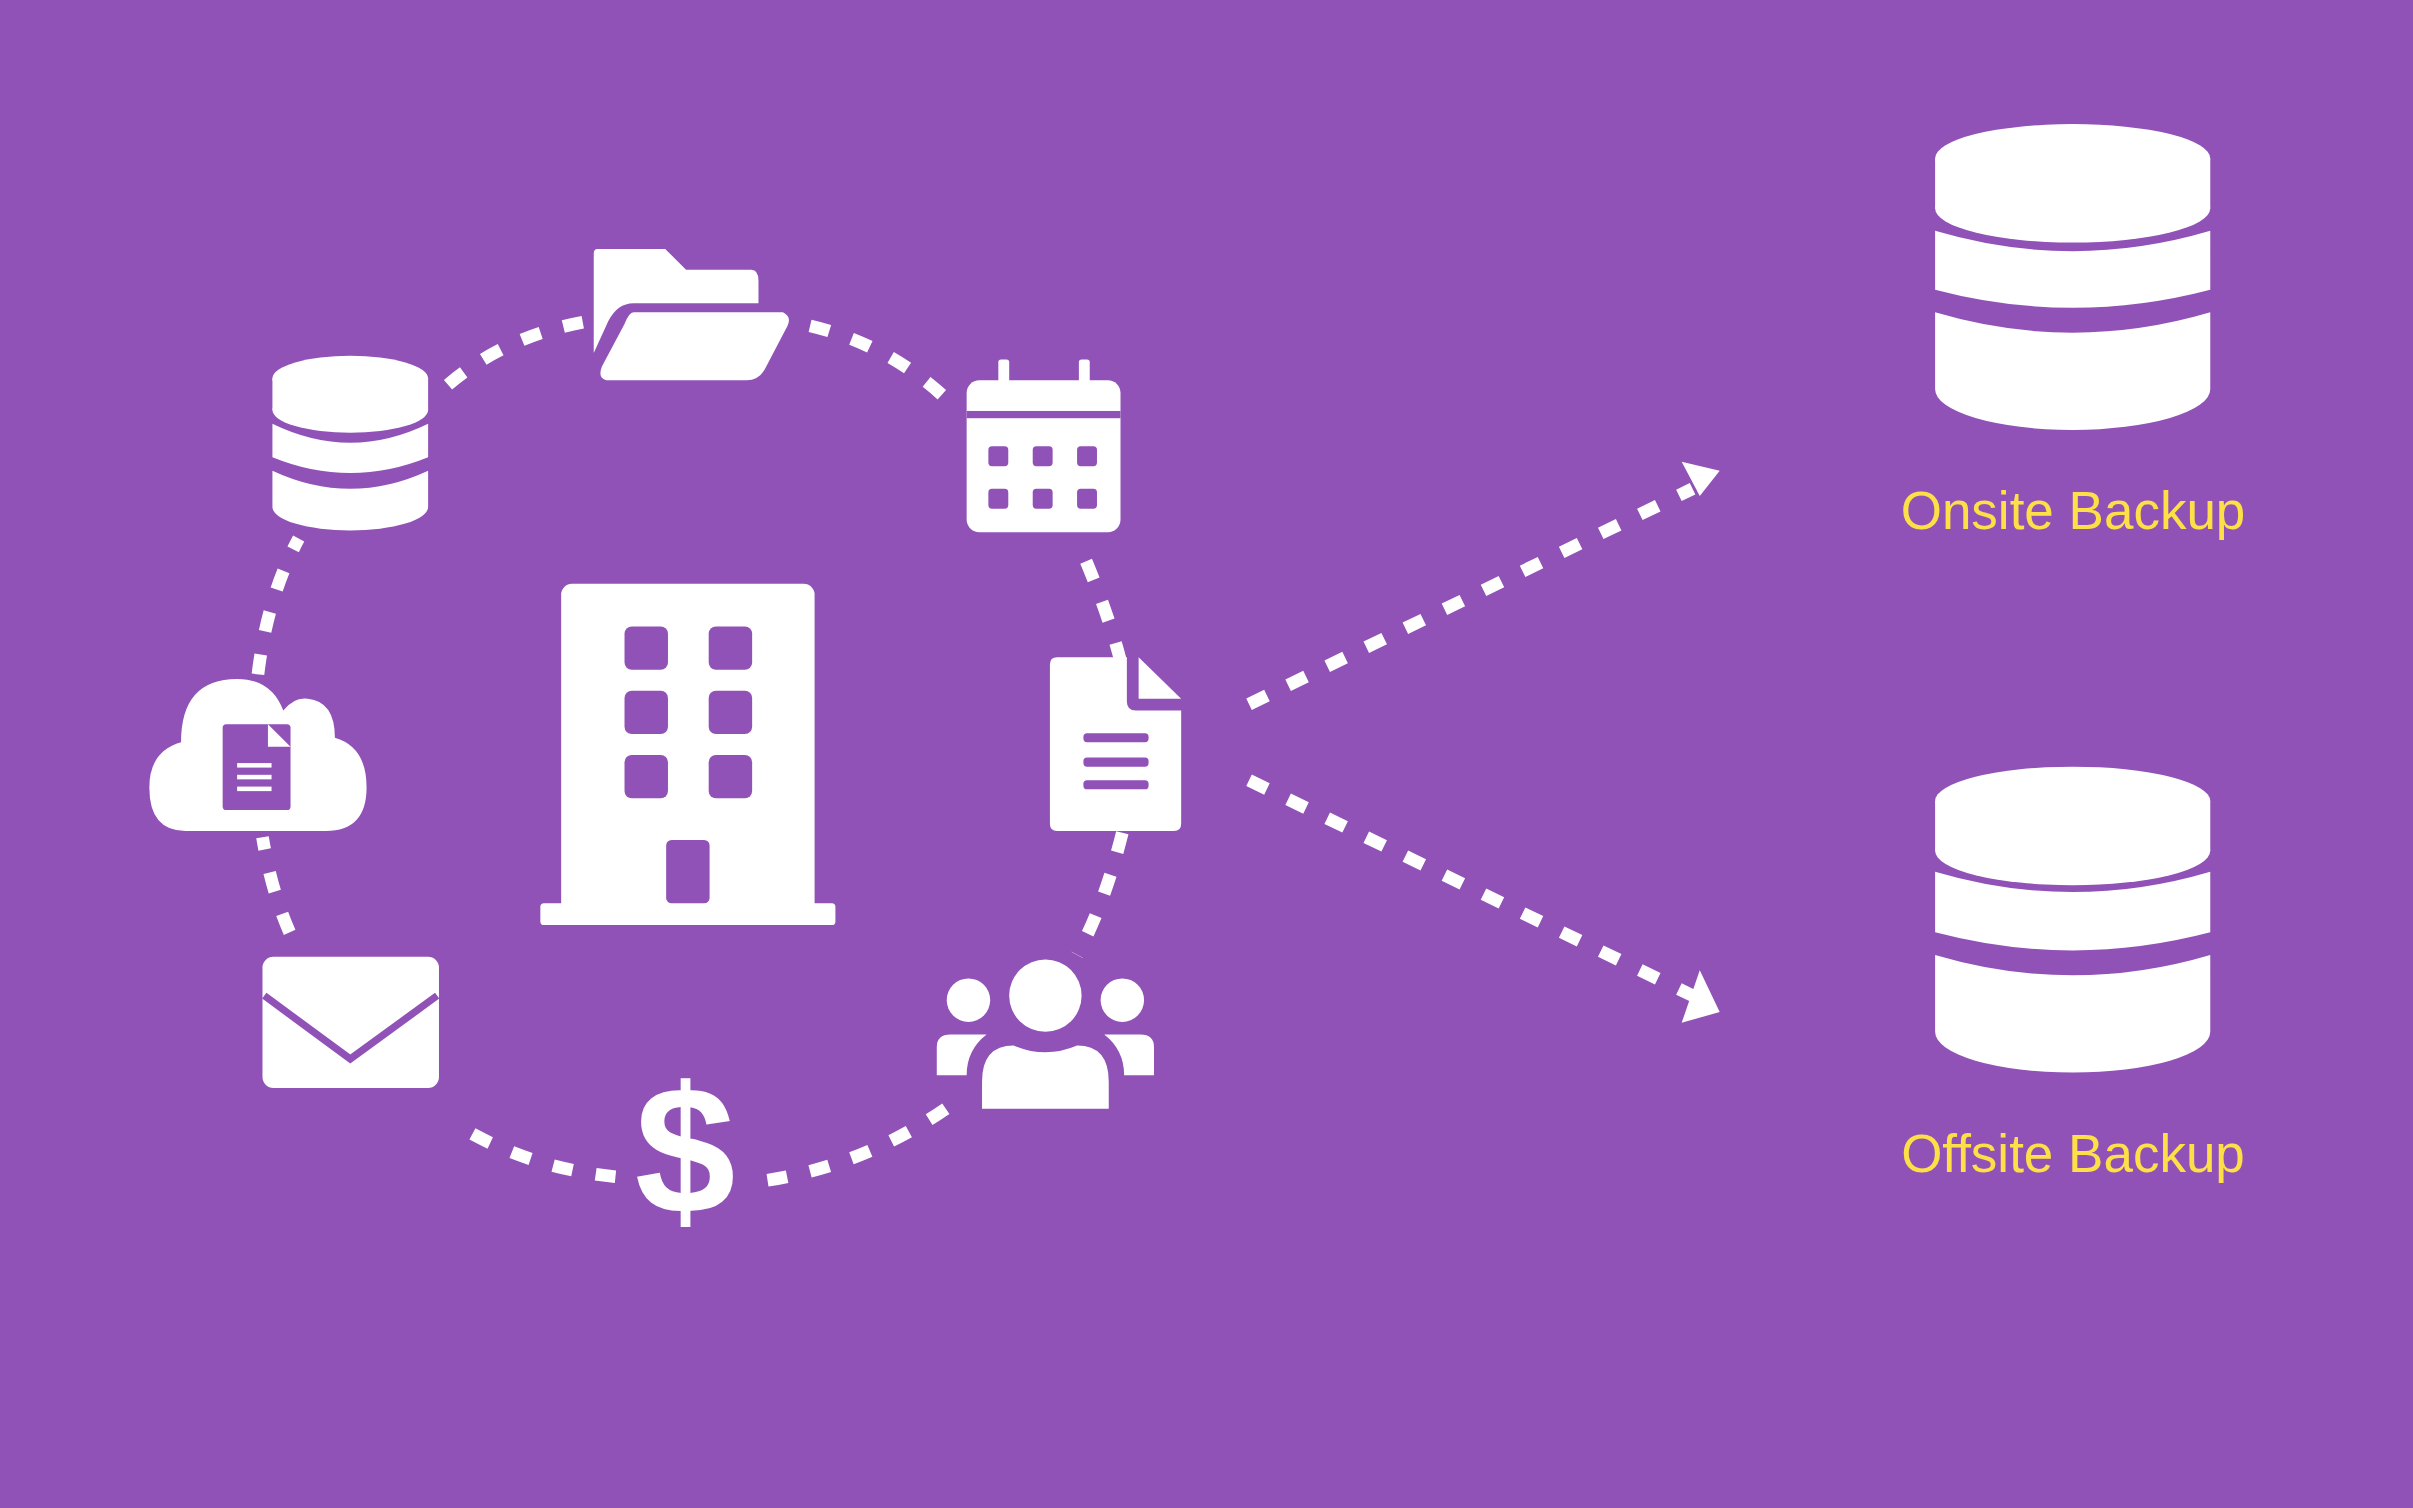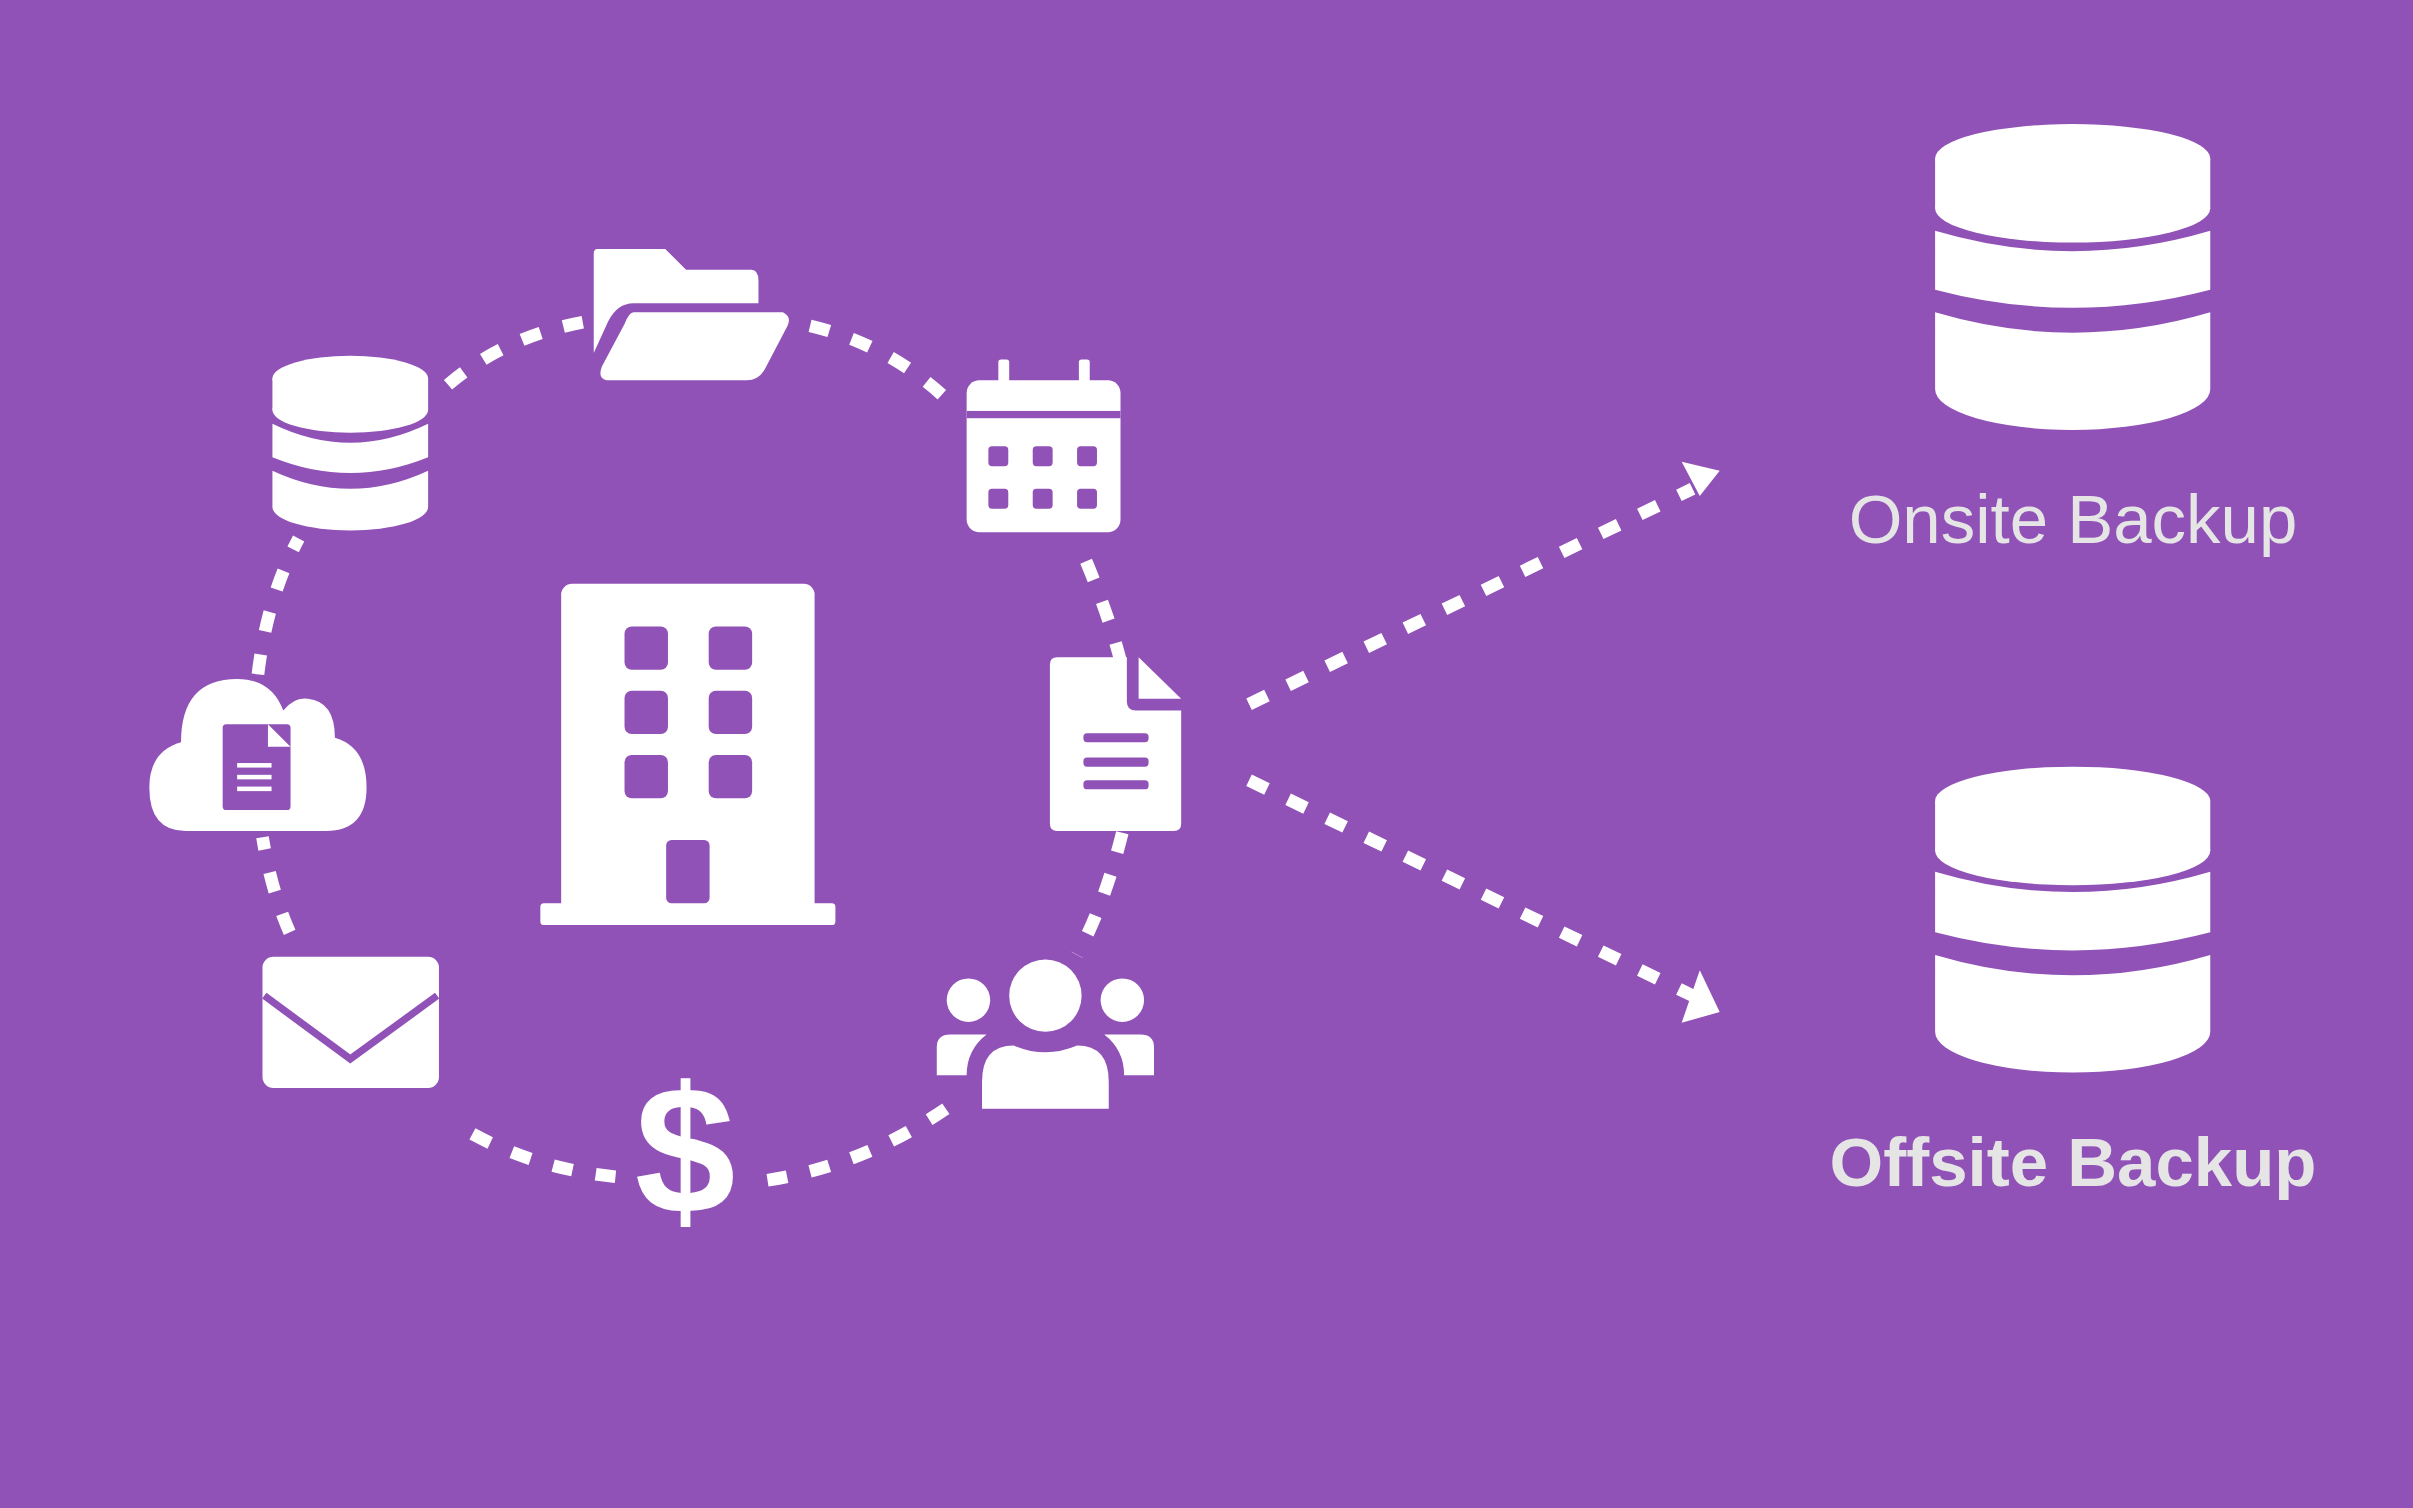--- a/index.html
+++ b/index.html
@@ -1,18 +1,18 @@
 <!DOCTYPE html>
 <html style="font-size:14.5px"><head>
 <meta charset="utf-8">
 <style>
   html,body{margin:0;padding:0;}
   body{width:2413px;height:1508px;background:#9152B7;overflow:hidden;position:relative;font-family:"Liberation Sans",sans-serif;}
   svg{position:absolute;left:0;top:0;}
-  .label{position:absolute;color:#e5e5e5;font-size:69px;font-family:"Liberation Sans",sans-serif;white-space:nowrap;text-align:center;width:634px;}
+  .label{position:absolute;color:#fde047;font-size:53px;font-family:"Liberation Sans",sans-serif;white-space:nowrap;text-align:center;width:634px;}
 </style>
 </head>
 <body>
 
 <svg width="2413" height="1508" viewBox="0 0 2666 1666">
   <g fill="none" stroke="#fff" stroke-width="14" stroke-dasharray="22 26">
 
     <path d="M495,425 Q560,370 650,355"></path>
     <path d="M895,360 Q980,380 1045,440"></path>
     <path d="M1200,620 Q1225,680 1238,730"></path>
@@ -122,14 +122,14 @@
   <g fill="#fff">
     <ellipse cx="2290" cy="885" rx="152" ry="38"></ellipse>
     <rect x="2138" y="885" width="304" height="55"></rect>
     <ellipse cx="2290" cy="940" rx="152" ry="38"></ellipse>
     <path d="M2138,963 Q2290,1008 2442,963 L2442,1030 Q2290,1070 2138,1030 Z"></path>
     <path d="M2138,1055 Q2290,1100 2442,1055 L2442,1140 A152,45 0 0 1 2138,1140 Z"></path>
   </g>
 </svg>
 
 <div class="label" style="left:1756px;top:480px;">Onsite Backup</div>
-<div class="label" style="left:1756px;top:1123px;font-weight:bold;">Offsite Backup</div>
+<div class="label" style="left:1756px;top:1123px;">Offsite Backup</div>
 
 
 </body></html>

